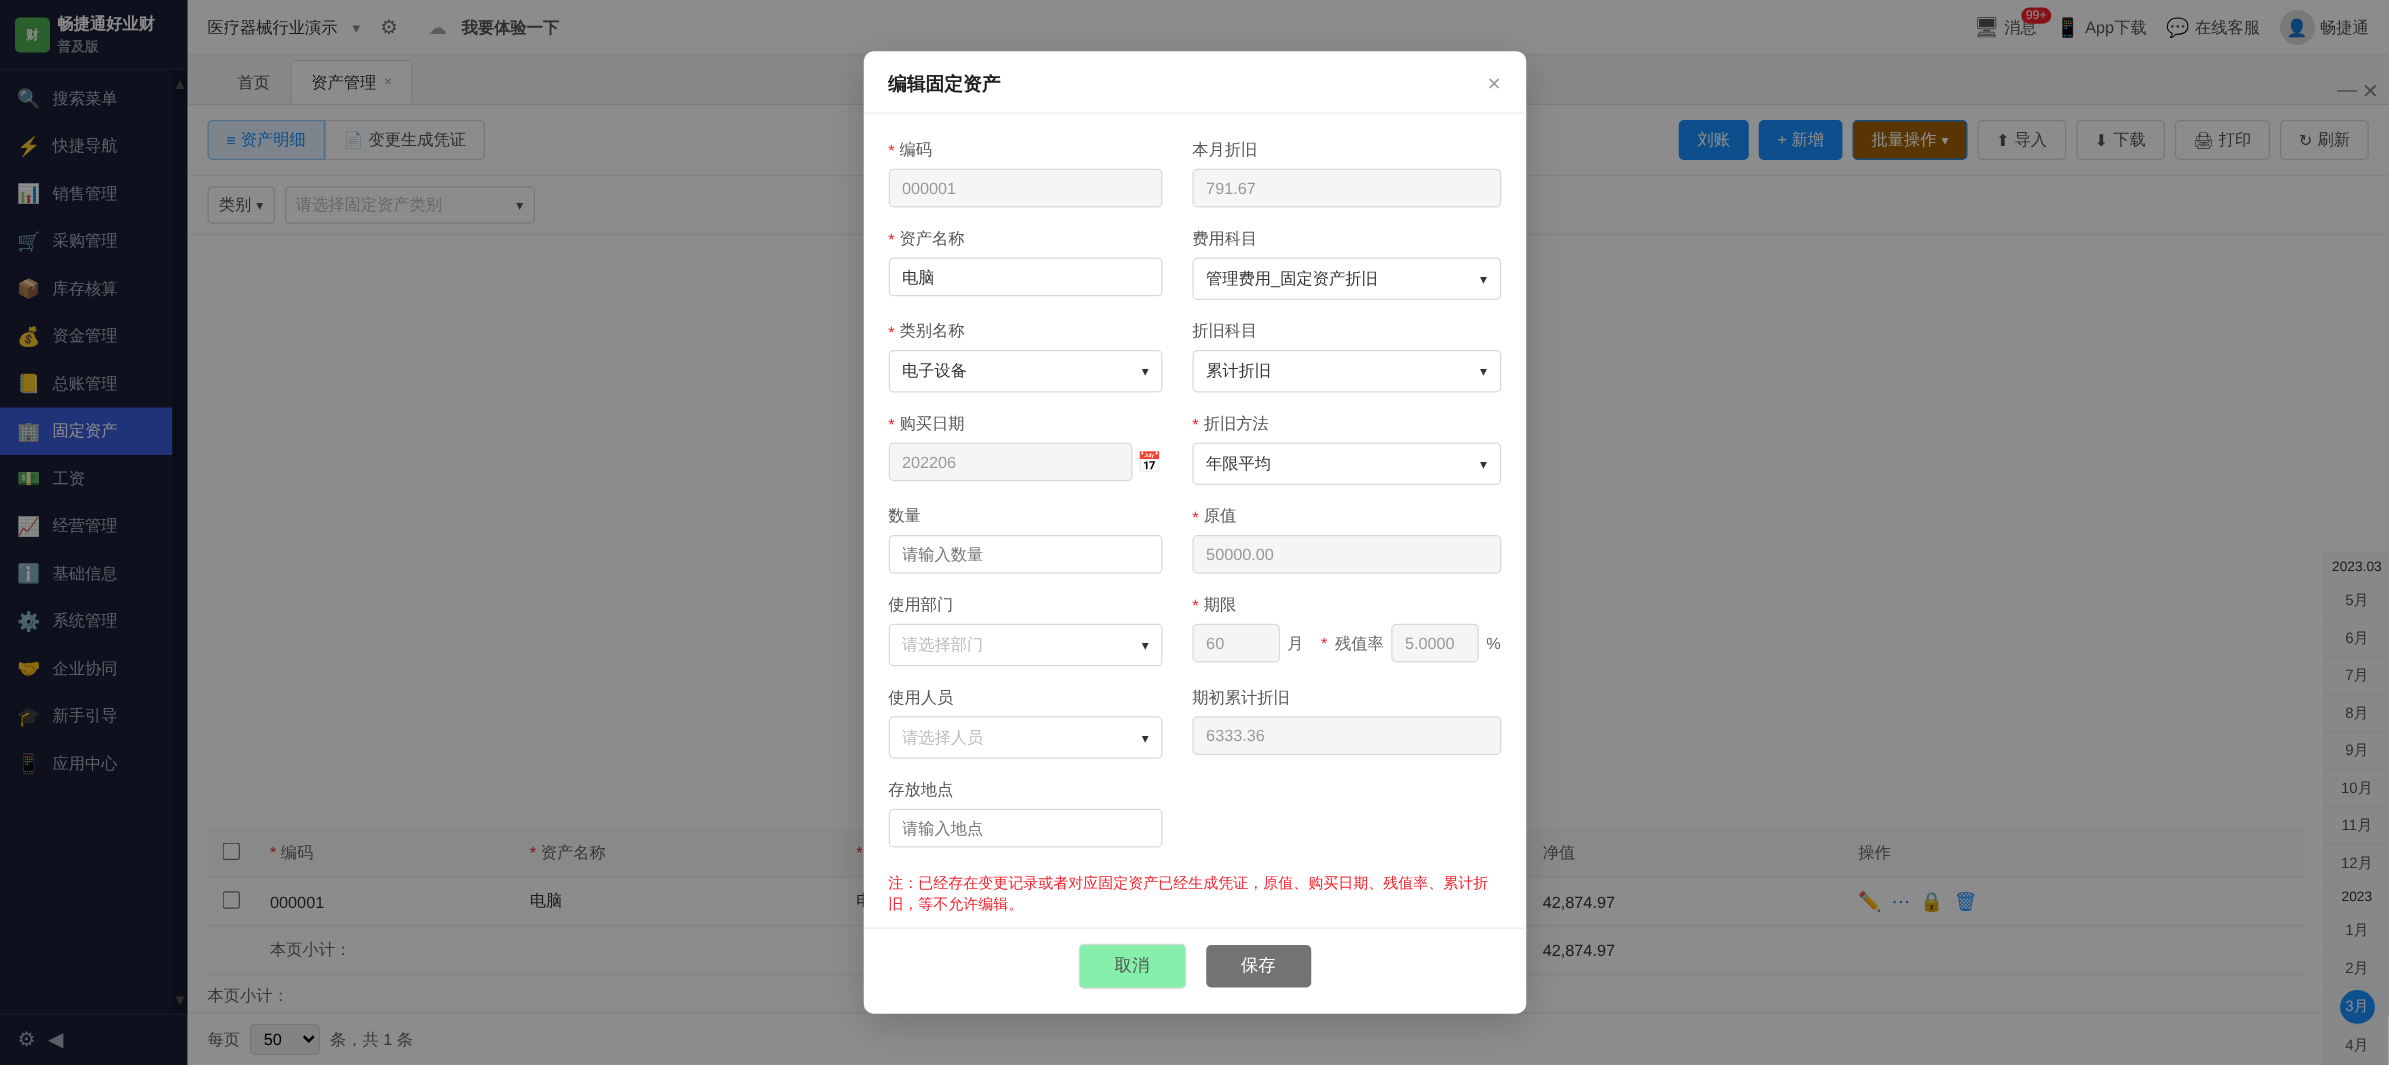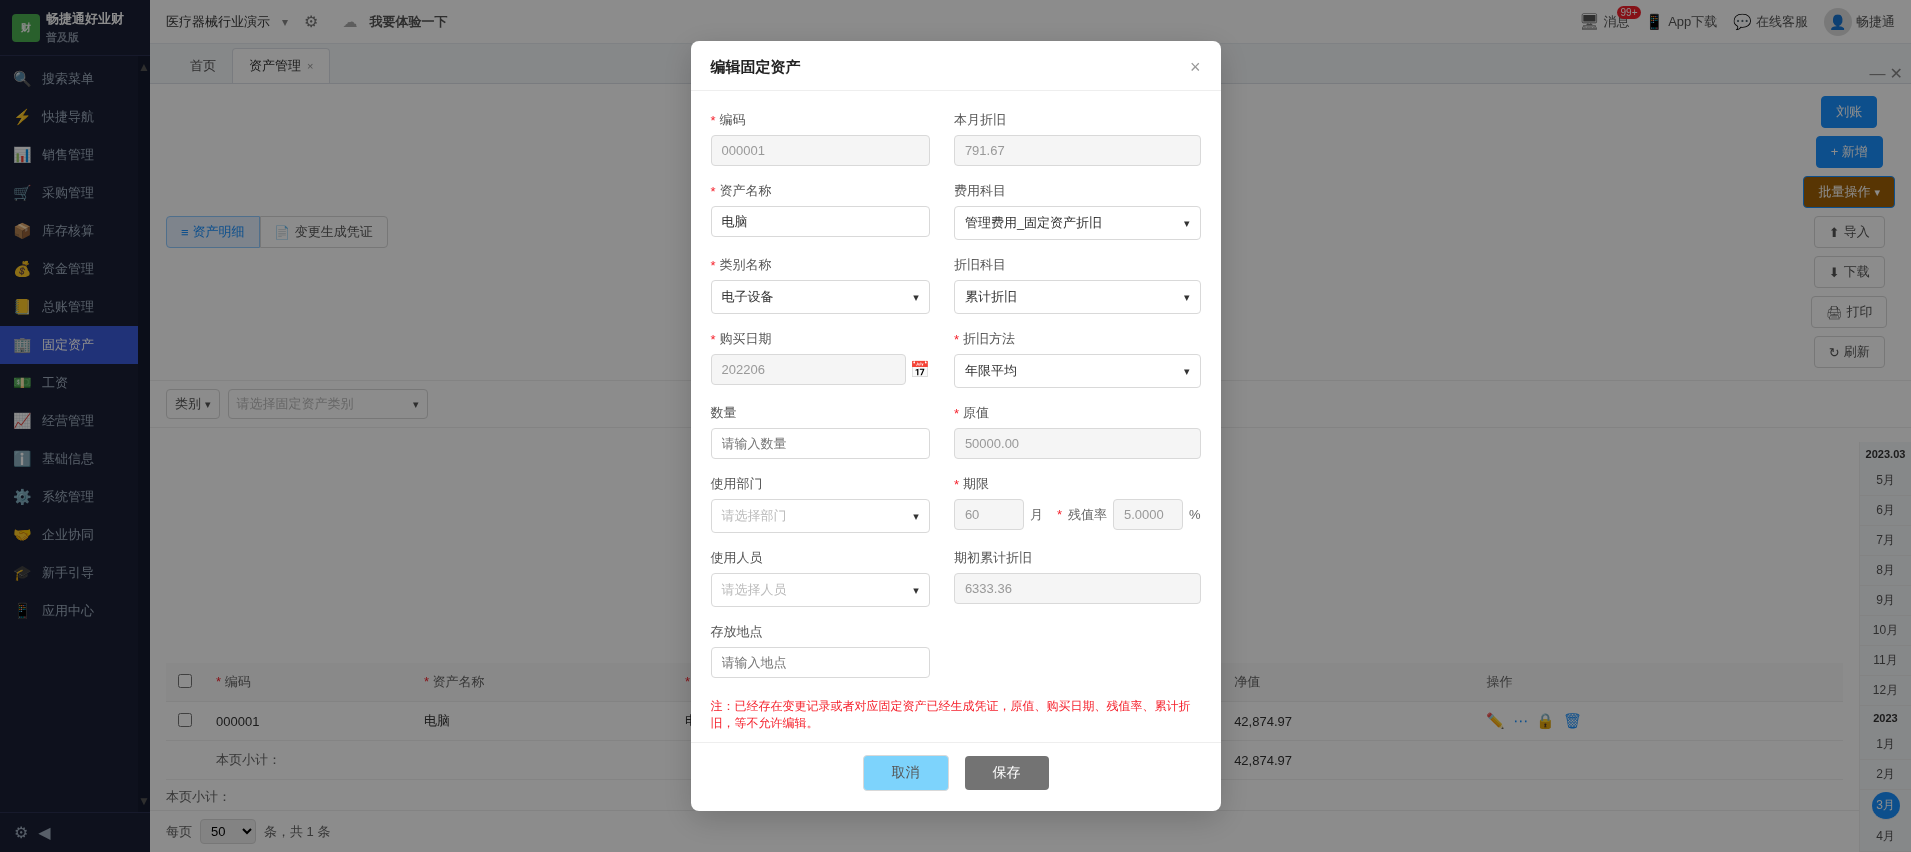--- a/index.html
+++ b/index.html
@@ -62,42 +62,42 @@
     th { background: #fafafa; text-align: left; padding: 10px 12px; border-bottom: 1px solid #eee; color: #666; font-weight: 500; white-space: nowrap; }
     td { padding: 10px 12px; border-bottom: 1px solid #f0f0f0; color: #333; white-space: nowrap; }
     .table-action { display: flex; gap: 8px; }
     .action-icon { color: #1890ff; cursor: pointer; font-size: 15px; }
     .checkbox { width: 14px; height: 14px; }
 
     
     .month-sidebar { width: 52px; background: #f5f7fa; border-left: 1px solid #eee; display: flex; flex-direction: column; font-size: 12px; color: #555; flex-shrink: 0; overflow-y: auto; }
     .month-item { padding: 6px 4px; text-align: center; border-bottom: 1px solid #eee; cursor: pointer; }
     .month-item.active { background: #1890ff; color: white; border-radius: 50%; width: 28px; height: 28px; display: flex; align-items: center; justify-content: center; margin: 2px auto; }
-    .month-year { padding: 6px 4px; text-align: center; font-weight: bold; font-size: 11px; color: #333; }
+    .month-year { padding: 6px 4px; text-align: center; font-weight: normal; font-size: 11px; color: #333; }
 
     
     .overlay { position: fixed; inset: 0; background: rgba(0,0,0,0.45); z-index: 100; display: flex; align-items: center; justify-content: center; }
 
     
     .modal { background: #fff; border-radius: 8px; width: 530px; padding: 0; box-shadow: 0 8px 32px rgba(0,0,0,0.18); position: relative; }
     .modal-header { display: flex; align-items: center; justify-content: space-between; padding: 16px 20px 12px; border-bottom: 1px solid #eee; }
     .modal-title { font-size: 15px; font-weight: 600; color: #222; }
     .modal-close { font-size: 18px; color: #999; cursor: pointer; background: none; border: none; }
     .modal-body { padding: 20px; display: grid; grid-template-columns: 1fr 1fr; gap: 16px 24px; }
     .modal-note { padding: 0 20px 10px; font-size: 12px; color: #f5222d; }
     .modal-footer { display: flex; align-items: center; justify-content: center; gap: 16px; padding: 12px 20px 20px; border-top: 1px solid #eee; }
     .form-row { display: flex; flex-direction: column; gap: 6px; }
     .form-label { font-size: 13px; color: #555; display: flex; align-items: center; gap: 2px; }
     .form-label .required { color: #f5222d; margin-right: 2px; }
     .form-input { border: 1px solid #d9d9d9; border-radius: 4px; padding: 7px 10px; font-size: 13px; color: #333; width: 100%; background: #fff; }
     .form-input.disabled { background: #f5f5f5; color: #999; }
     .form-select { border: 1px solid #d9d9d9; border-radius: 4px; padding: 7px 10px; font-size: 13px; color: #333; width: 100%; background: #fff; display: flex; align-items: center; justify-content: space-between; cursor: pointer; }
     .form-input-row { display: flex; align-items: center; gap: 6px; }
     .form-unit { color: #666; font-size: 13px; white-space: nowrap; }
-    .btn-cancel { padding: 8px 28px; border: 1px solid #d9d9d9; border-radius: 4px; background: #7dd3fc; color: #555; font-size: 14px; cursor: pointer; }
+    .btn-cancel { padding: 8px 28px; border: 1px solid #d9d9d9; border-radius: 4px; background: #86efac; color: #555; font-size: 14px; cursor: pointer; }
     .btn-save { padding: 8px 28px; border: none; border-radius: 4px; background: #737373; color: #fff; font-size: 14px; cursor: pointer; }
     .page-footer { display: flex; align-items: center; padding: 8px 16px; border-top: 1px solid #eee; font-size: 13px; color: #666; gap: 8px; }
     .page-select { border: 1px solid #d9d9d9; border-radius: 4px; padding: 3px 6px; font-size: 13px; }
 
     .content-inner { display: flex; flex-direction: column; height: 100%; }
     .content-scroll { flex: 1; overflow: auto; }
 
     .topbar-item { display: flex; align-items: center; gap: 4px; color: #555; font-size: 13px; cursor: pointer; }
   </style>
 </head>
@@ -239,21 +239,21 @@
         <div class="asset-tabs">
           <div class="asset-tab active">
             <span style="font-size:13px;">≡</span>
             <span>资产明细</span>
           </div>
           <div class="asset-tab">
             <span style="font-size:13px;">📄</span>
             <span>变更生成凭证</span>
           </div>
         </div>
-        <div class="ml-auto" style="display:flex;gap:8px;align-items:center;flex-direction:column;">
+        <div class="ml-auto" style="display:flex;gap:8px;align-items:center;">
           <button class="toolbar-btn adjust">刘账</button>
           <button class="toolbar-btn primary">+ 新增</button>
           <button class="toolbar-btn batch">
             <span>批量操作</span>
             <span style="font-size:11px;">▾</span>
           </button>
           <button class="toolbar-btn">
             <span style="font-size:13px;">⬆</span>
             <span>导入</span>
           </button>

